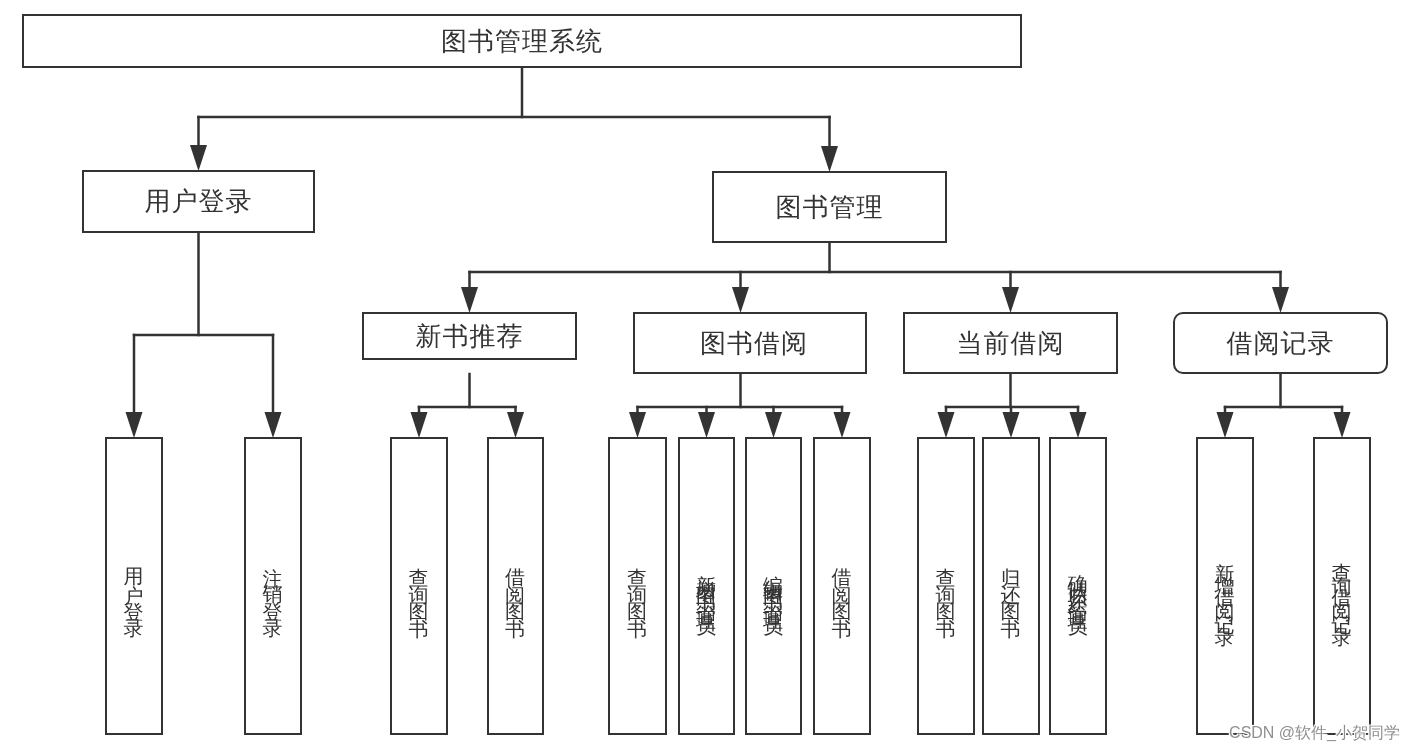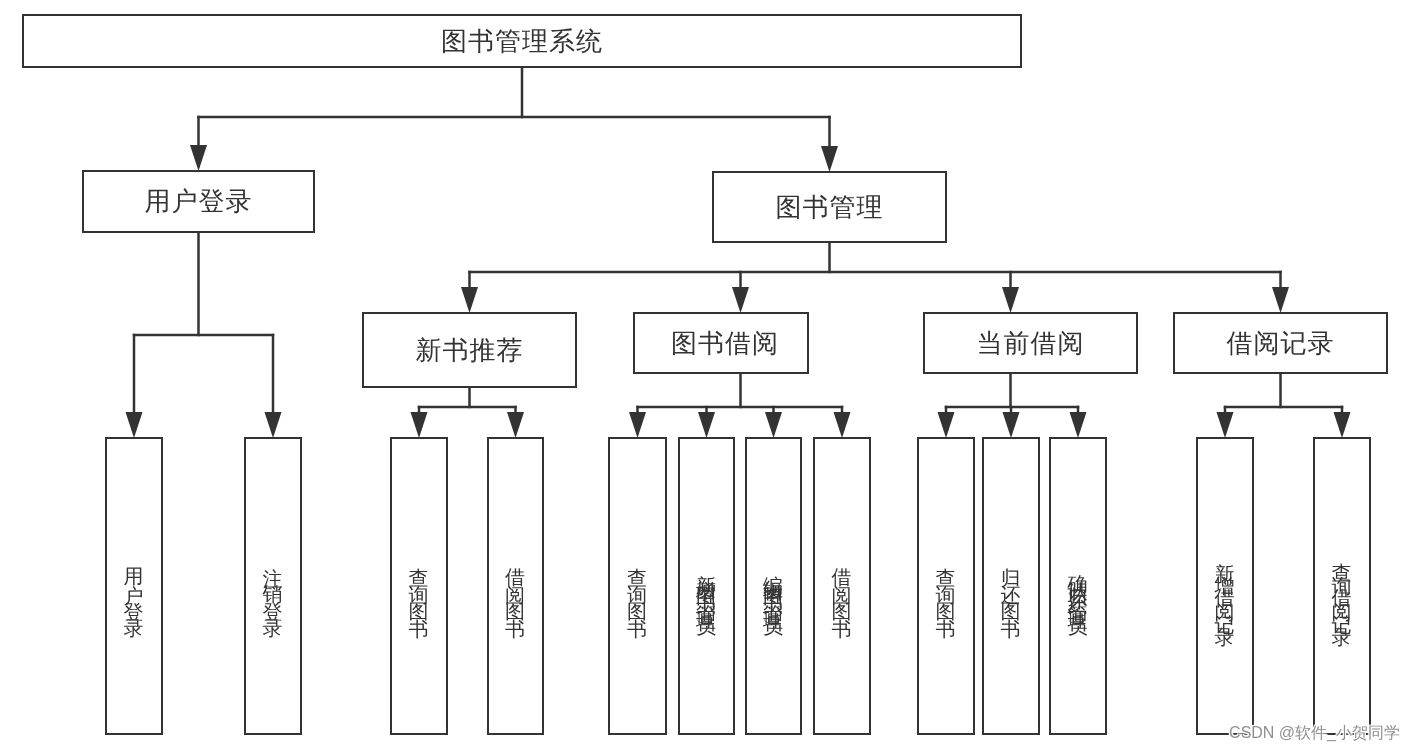--- a/index.html
+++ b/index.html
@@ -29,24 +29,24 @@
     font-size:20px;line-height:1;white-space:nowrap;
   }
   .ls4 .lbl{letter-spacing:17px;}
   .ls6 .lbl{letter-spacing:13px;}
   .ls10 .lbl{letter-spacing:6px;}
 
   
   .n-root{left:22px;top:14px;width:1000px;height:54px;}
   .n-userlogin{left:82px;top:170px;width:233px;height:63px;}
   .n-bookmgmt{left:712px;top:171px;width:235px;height:72px;}
-  .n-newbook{left:362px;top:312px;width:215px;height:76px;}
-  .n-bookborrow{left:633px;top:312px;width:176px;height:62px;padding-left:8px;}
-  .n-currentborrow{left:903px;top:312px;width:215px;height:62px;margin-left:20px;}
-  .n-records{left:1173px;top:312px;width:215px;height:62px;}
+  .n-newbook{left:362px;top:312px;width:215px;height:48px;}
+  .n-bookborrow{left:633px;top:312px;width:234px;height:62px;padding-left:8px;}
+  .n-currentborrow{left:903px;top:312px;width:215px;height:62px;}
+  .n-records{left:1173px;top:312px;width:215px;height:62px;border-radius:10px;}
   .n-l-userlogin{left:105px;top:437px;width:58px;height:298px;}
   .n-l-logout{left:244px;top:437px;width:58px;height:298px;}
   .n-l-nbquery{left:390px;top:437px;width:58px;height:298px;}
   .n-l-nbborrow{left:487px;top:437px;width:57px;height:298px;}
   .n-l-bbquery{left:608px;top:437px;width:59px;height:298px;}
   .n-l-bbadd{left:678px;top:437px;width:57px;height:298px;}
   .n-l-bbedit{left:745px;top:437px;width:57px;height:298px;}
   .n-l-bbborrow{left:813px;top:437px;width:58px;height:298px;}
   .n-l-cbquery{left:917px;top:437px;width:58px;height:298px;}
   .n-l-cbreturn{left:982px;top:437px;width:58px;height:298px;}

